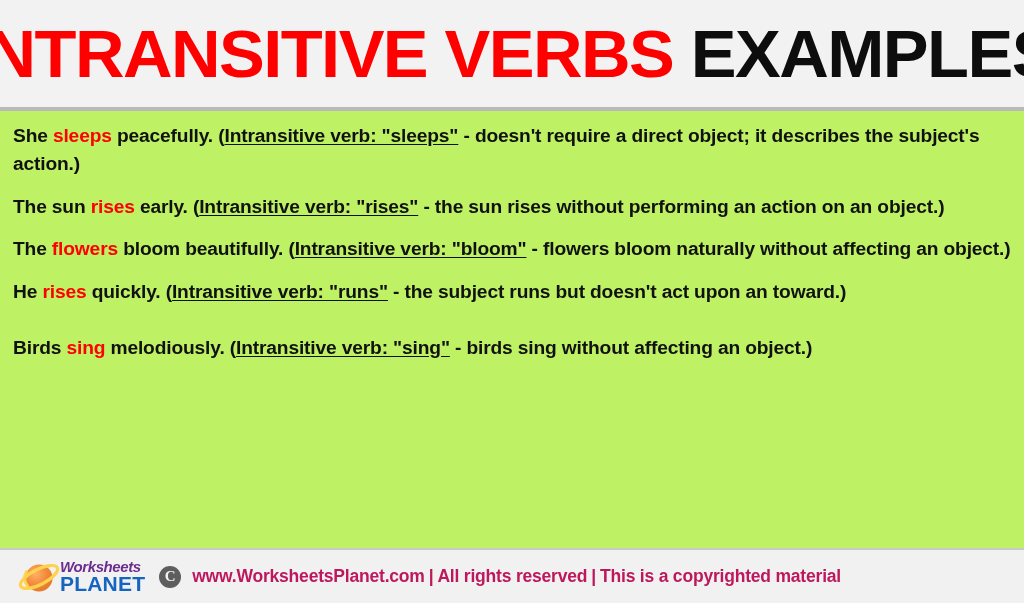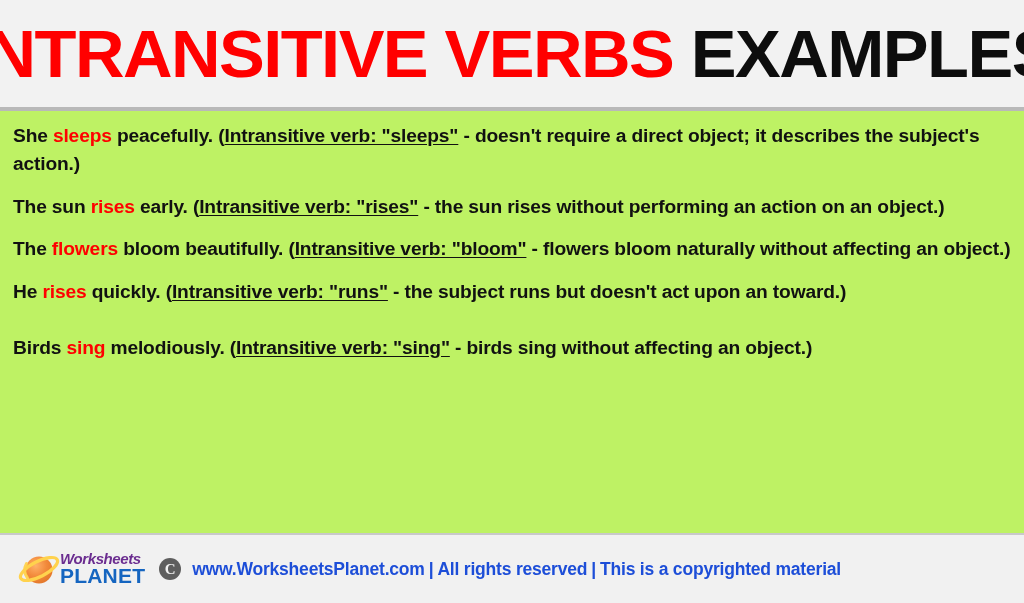--- a/index.html
+++ b/index.html
@@ -65,21 +65,21 @@
     letter-spacing:-0.15px;
   }
   .example:last-child { margin-bottom:0;margin-top:28px; }
 
   .verb      { color:#ff0000; }
   .ref       { text-decoration:underline; text-underline-offset:2px; }
   .plain     { color:#111111; }
 
   
   .footer {
-    height:70px;
+    height:55px;
     background:#f1f1f1;
     border-top:2px solid #c9c9c9;
     display:flex;
     align-items:center;
     flex:0 0 auto;
     padding-left:18px;
   }
 
   .logo {
     display:flex;
@@ -121,21 +121,21 @@
     font-weight:bold;
     display:flex;
     align-items:center;
     justify-content:center;
     flex:0 0 auto;
     margin-right:11px;
     font-family:"Liberation Serif", serif;
   }
 
   .footer-text {
-    color:#1d4ed8;
+    color:#be185d;
     font-weight:bold;
     font-size:17.5px;
     letter-spacing:-0.2px;
     white-space:nowrap;
   }
   .footer-sep { margin:0 4px; }
 </style>
 </head>
 <body>
 

